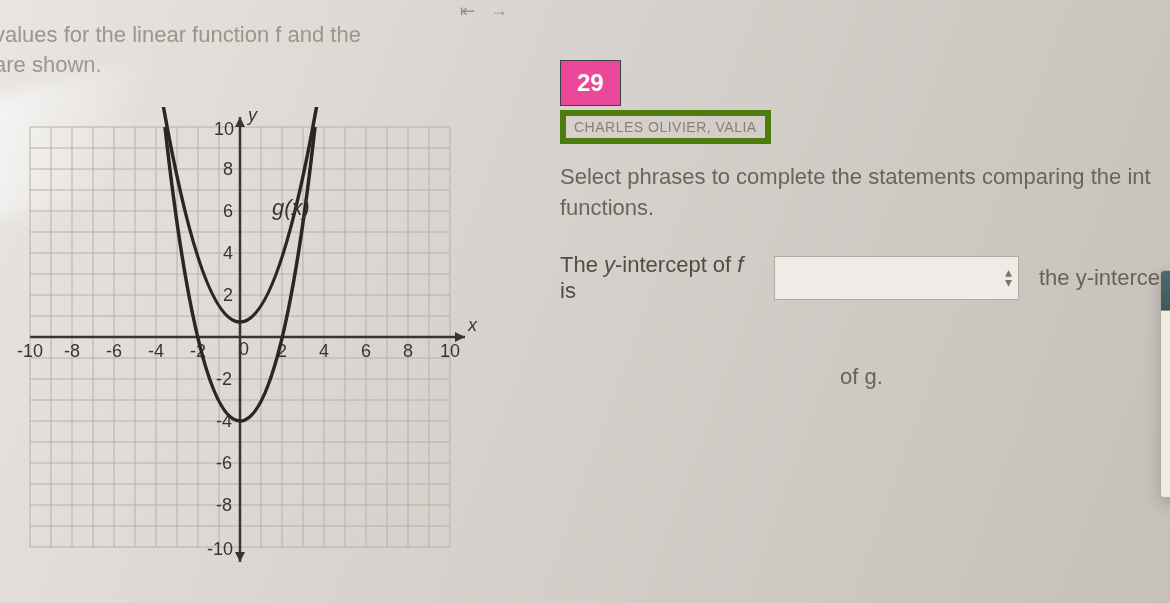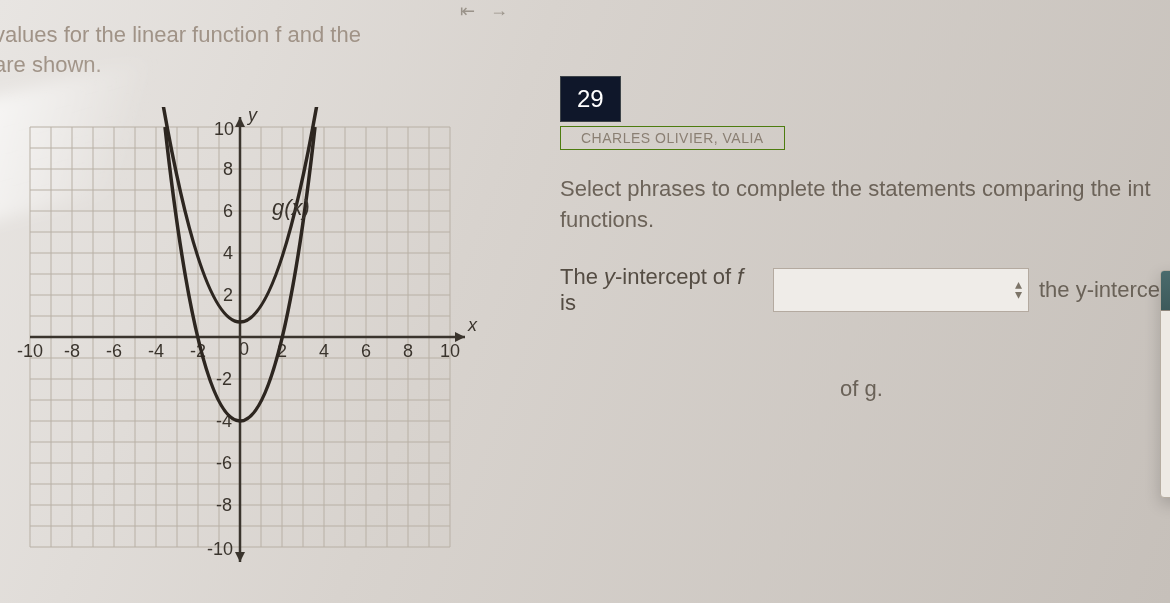--- a/index.html
+++ b/index.html
@@ -47,47 +47,47 @@
   }
   .graph-area {
     position: relative;
     width: 470px;
     height: 460px;
     margin-left: 10px;
   }
   svg.graph { width: 100%; height: 100%; }
   .q-badge {
     display: inline-block;
-    background: #0f172a;
+    background: #ec4899;
     color: #fff;
     font-size: 24px;
-    font-weight: normal;
+    font-weight: bold;
     padding: 8px 16px;
     border: 1px solid #3d4348;
-    margin-top: 56px;
+    margin-top: 40px;
   }
   .name-strip {
     font-size: 14px;
     color: #8a7f73;
-    border: 1px solid #4d7c0f;
-    padding: 3px 20px;
+    border: 6px solid #4d7c0f;
+    padding: 3px 8px;
     margin-top: 4px;
     display: inline-block;
     letter-spacing: 0.5px;
   }
   .prompt {
     font-size: 22px;
     color: #6c6359;
-    margin-top: 24px;
+    margin-top: 18px;
     line-height: 1.4;
   }
   .stmt-row {
     display: flex;
     align-items: center;
-    gap: 10px;
+    gap: 20px;
     font-size: 22px;
     color: #544c43;
     margin-top: 28px;
   }
   .stmt-row em, .italic { font-style: italic; }
   .select-box {
     width: 260px;
     height: 44px;
     border: 1px solid #b4aaa0;
     background: #efece8;

